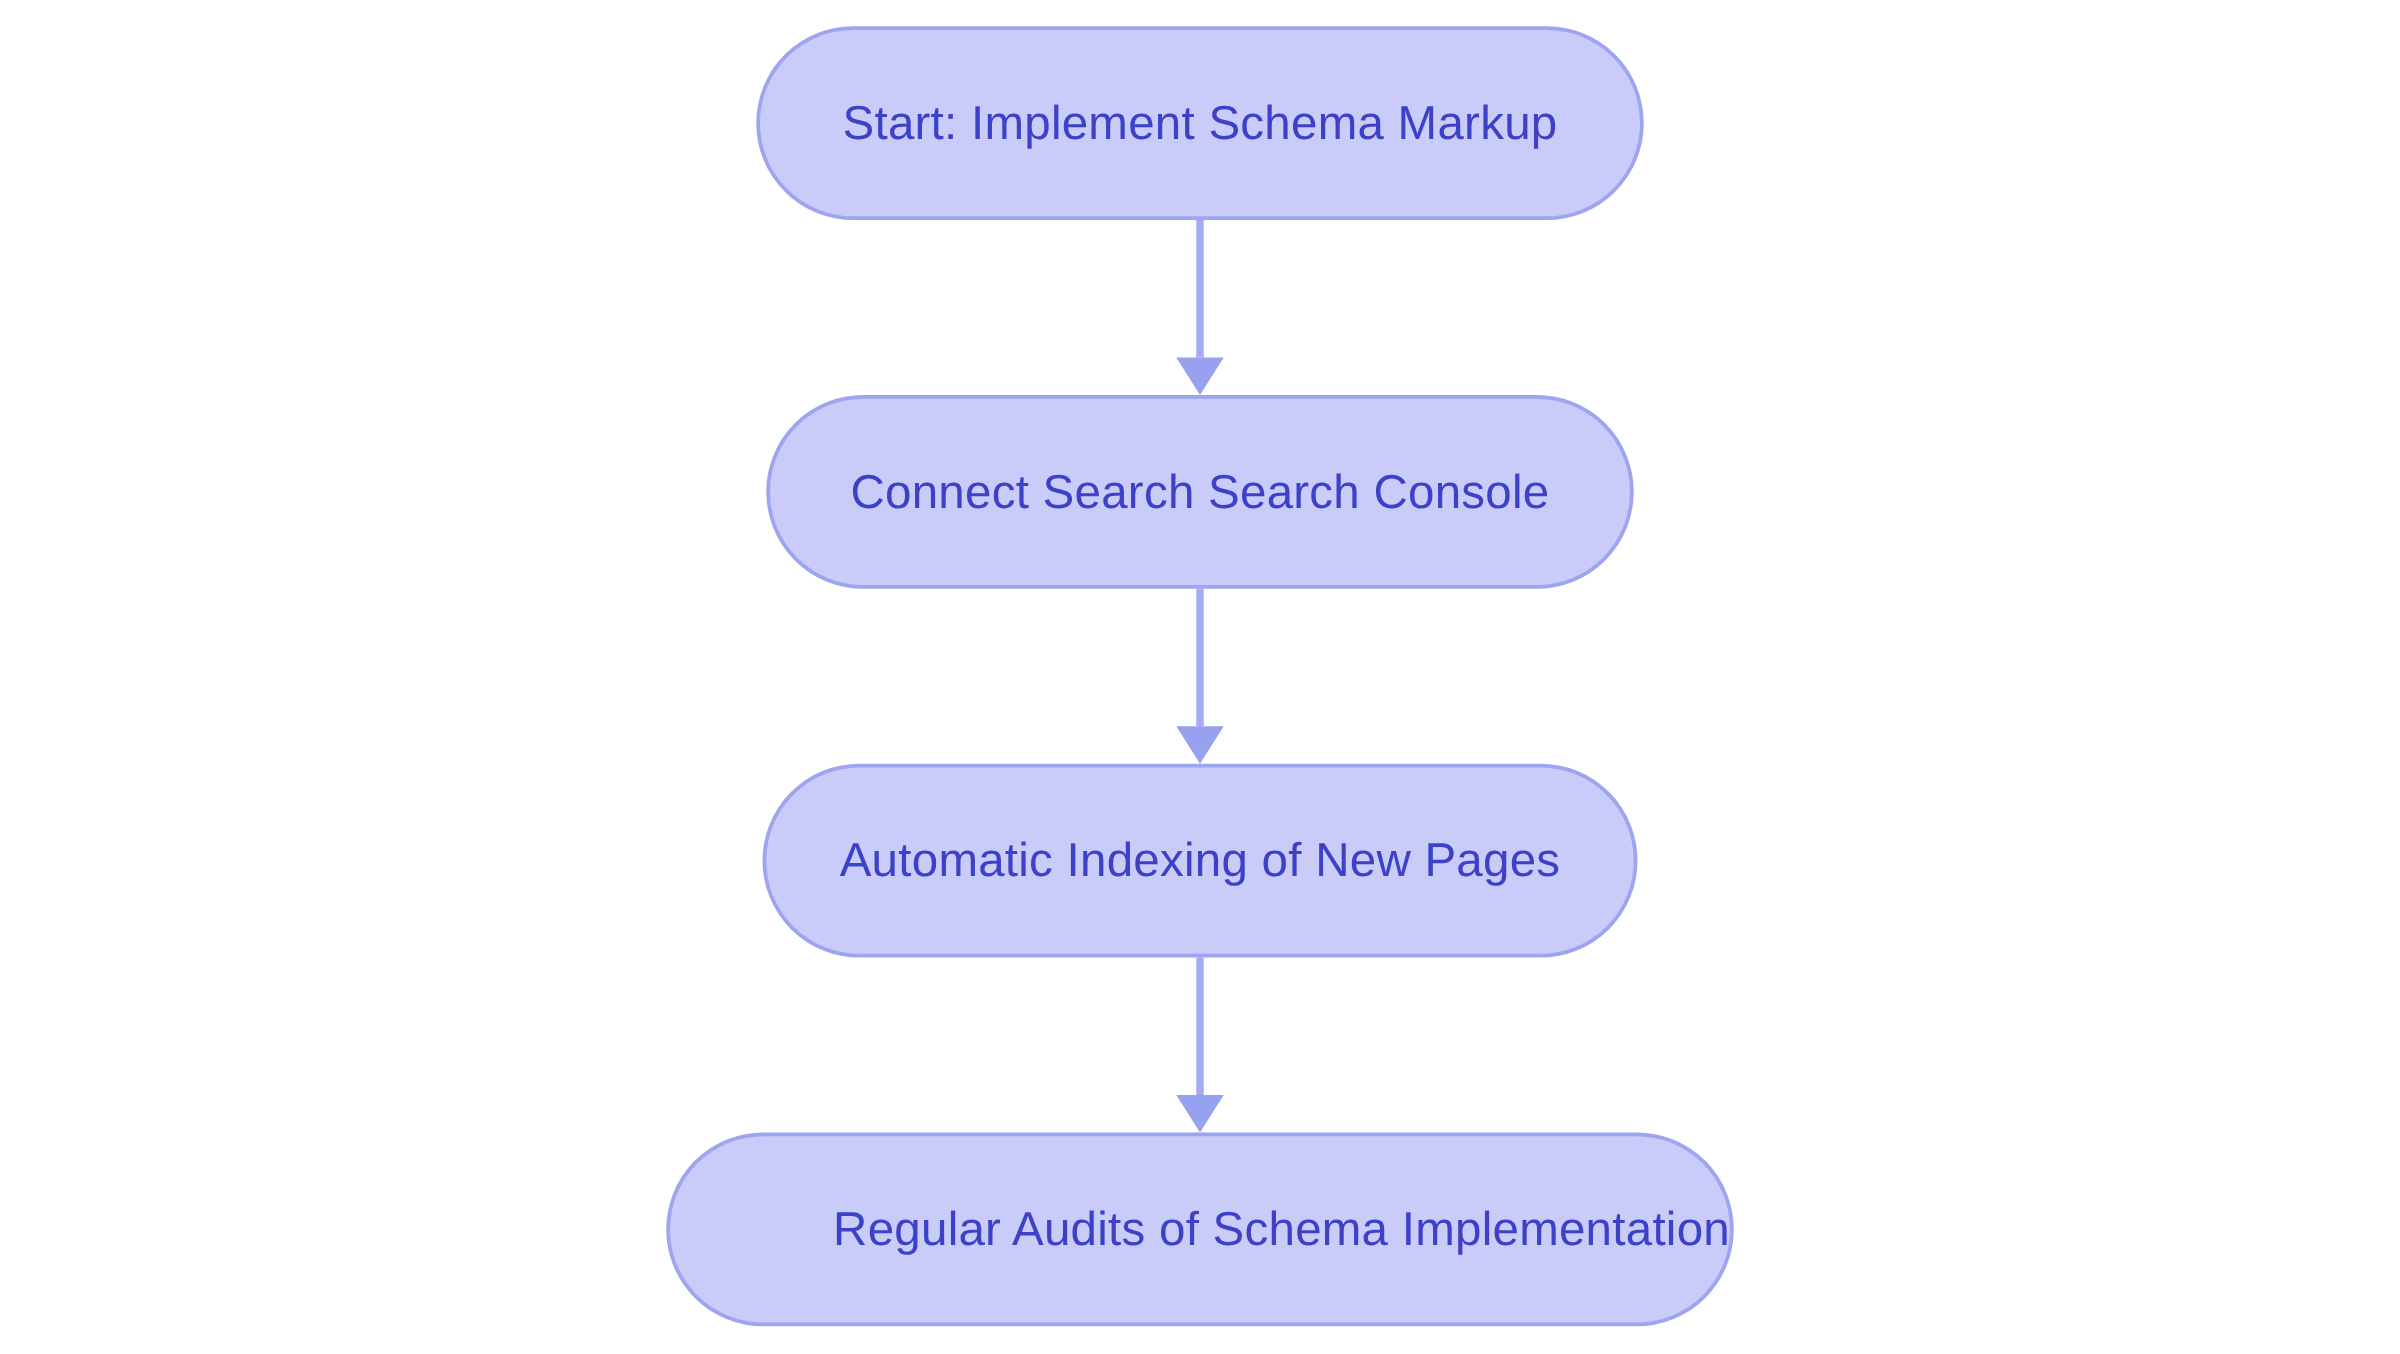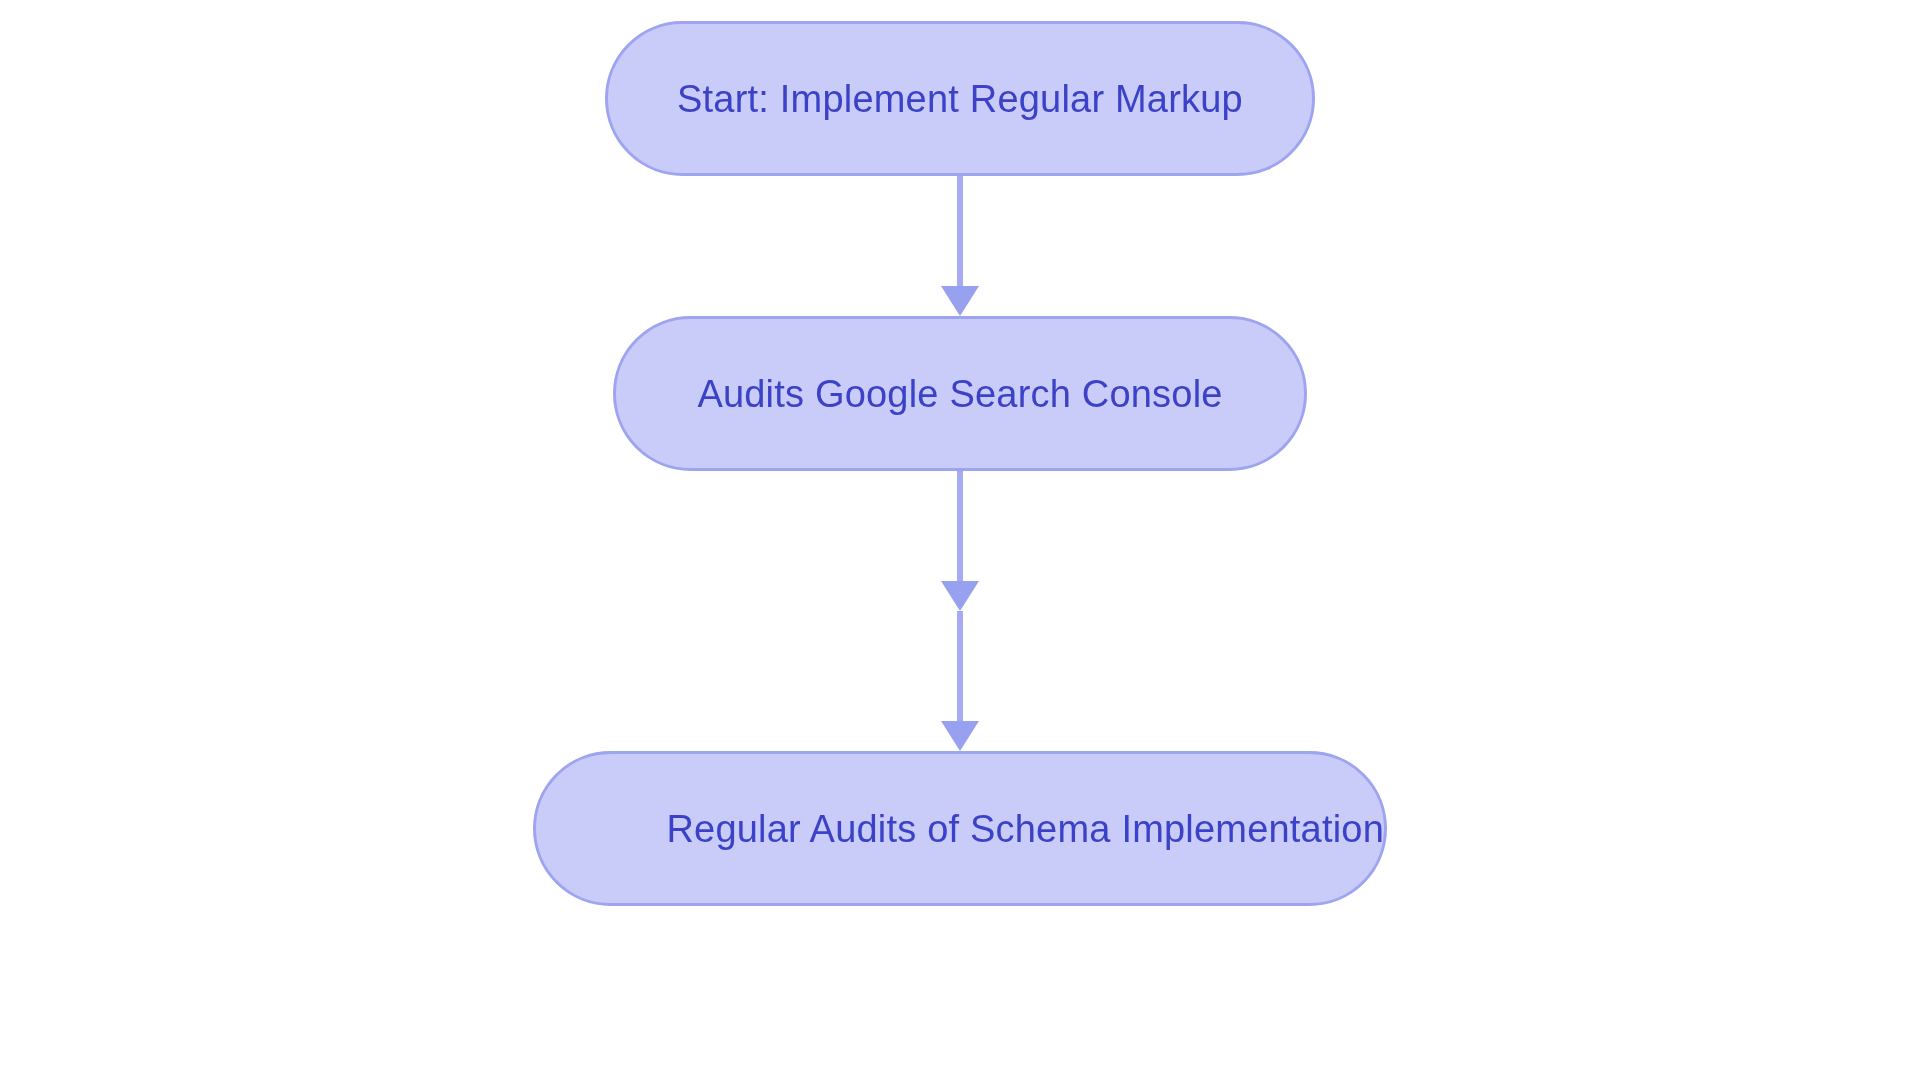--- a/index.html
+++ b/index.html
@@ -75,37 +75,40 @@
     border-top: 30px solid var(--arrow-head);
   }
 </style>
 </head>
 <body>
 
 <div class="canvas">
   <div class="flow">
 
     <div class="node node-0">
-      <span class="node-label">Start: Implement Regular Markup</span>
+      <span class="node-label">Start: Implement Schema Markup</span>
     </div>
 
     <div class="connector">
       <div class="connector-line"></div>
       <div class="connector-head"></div>
     </div>
 
     <div class="node node-1">
-      <span class="node-label">Audits Google Search Console</span>
+      <span class="node-label">Connect Search Search Console</span>
     </div>
 
     <div class="connector">
       <div class="connector-line"></div>
       <div class="connector-head"></div>
     </div>
 
+    <div class="node node-2">
+      <span class="node-label">Automatic Indexing of New Pages</span>
+    </div>
 
     <div class="connector">
       <div class="connector-line"></div>
       <div class="connector-head"></div>
     </div>
 
     <div class="node node-3">
       <span class="node-label">Regular Audits of Schema Implementation</span>
     </div>
 

